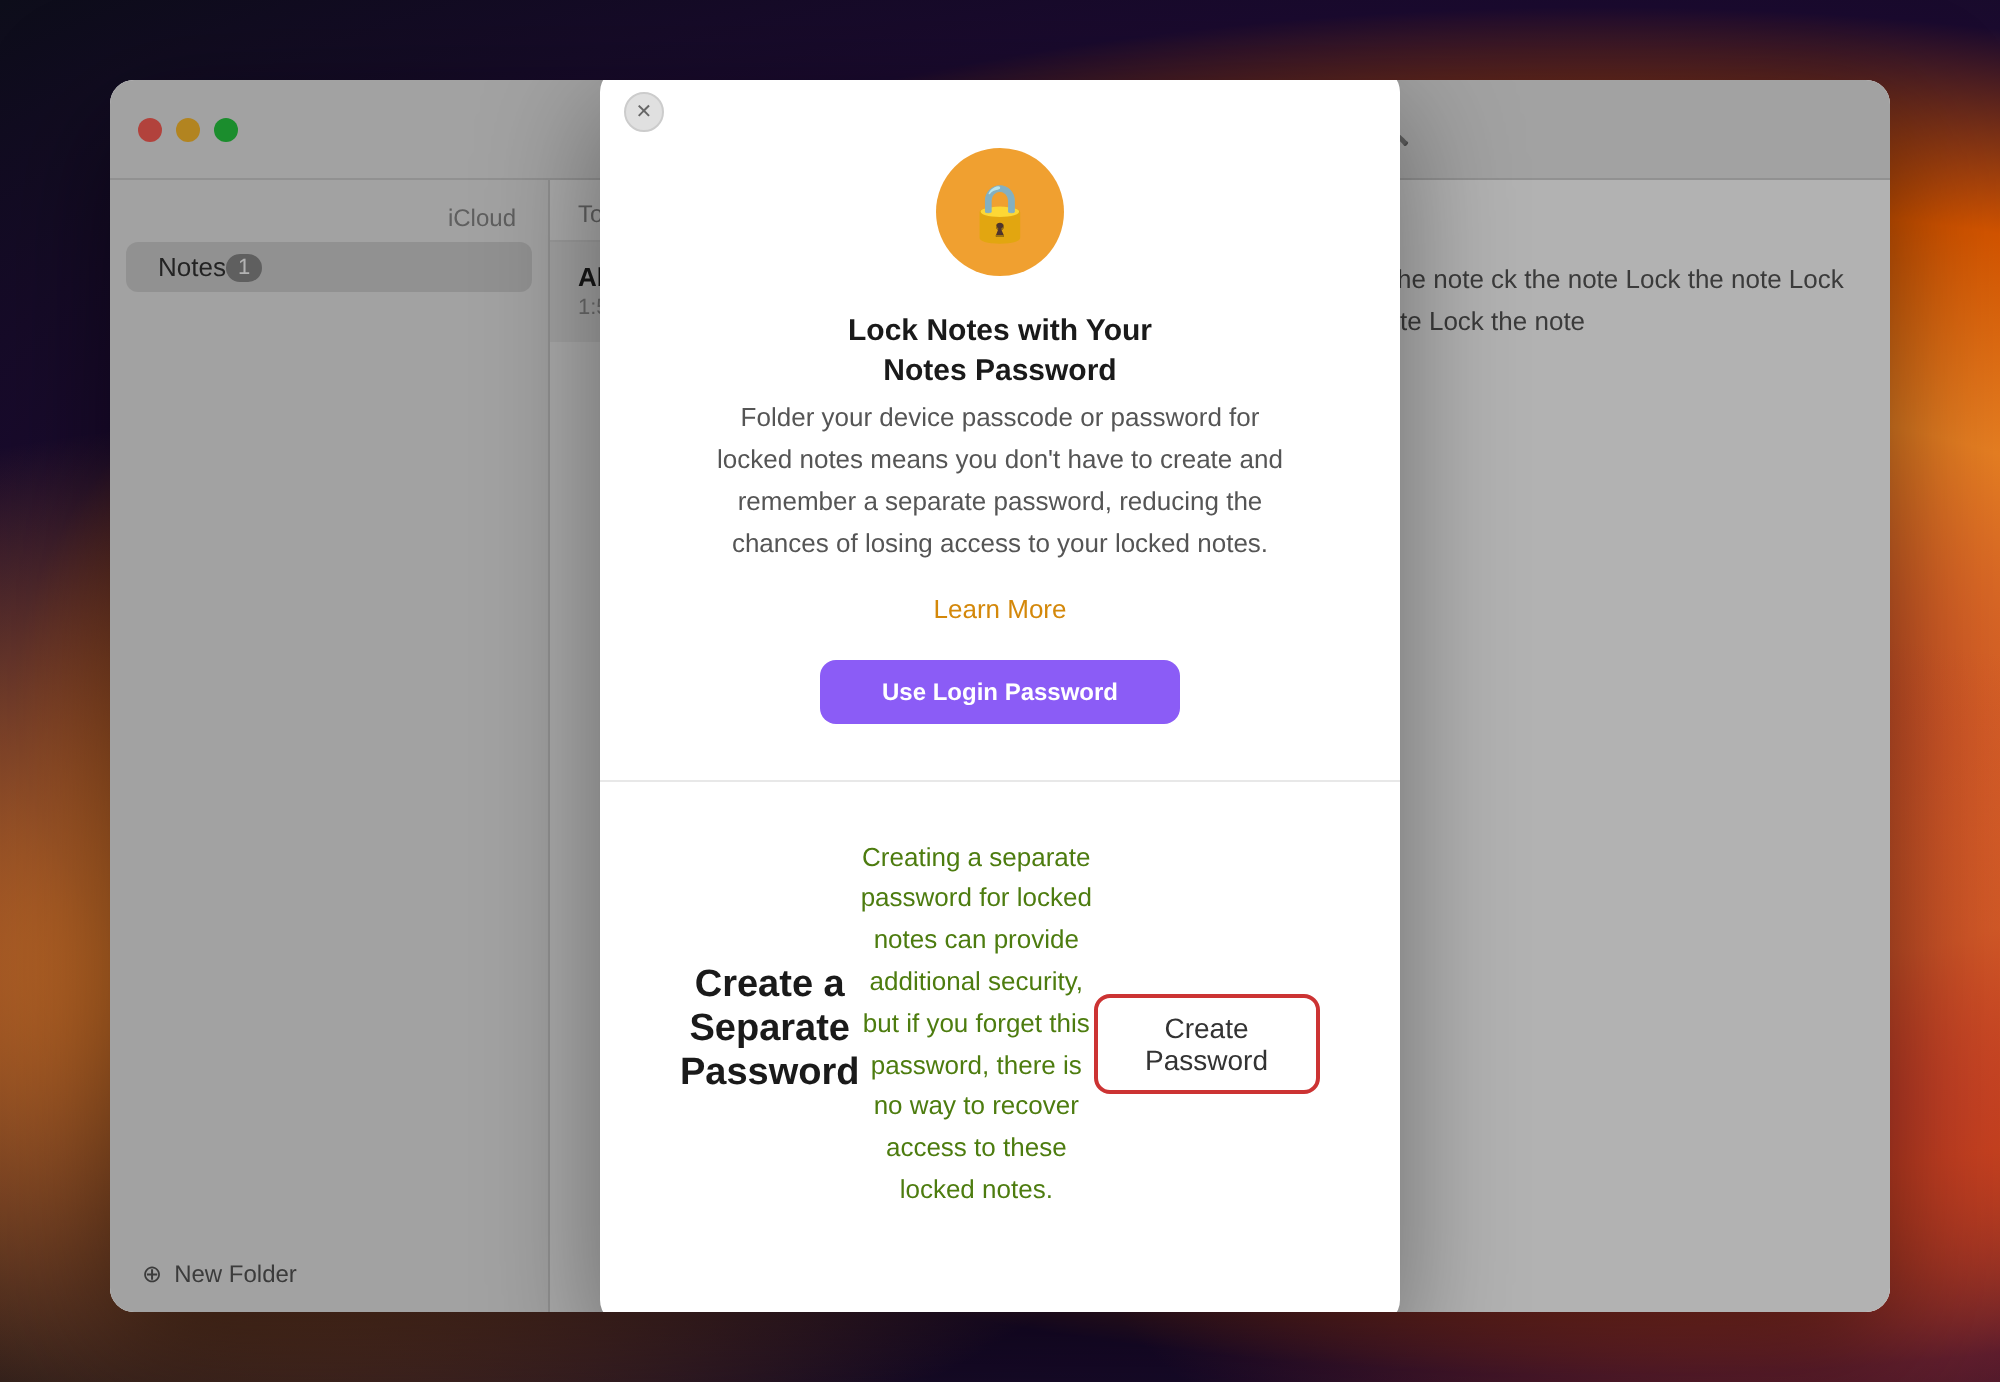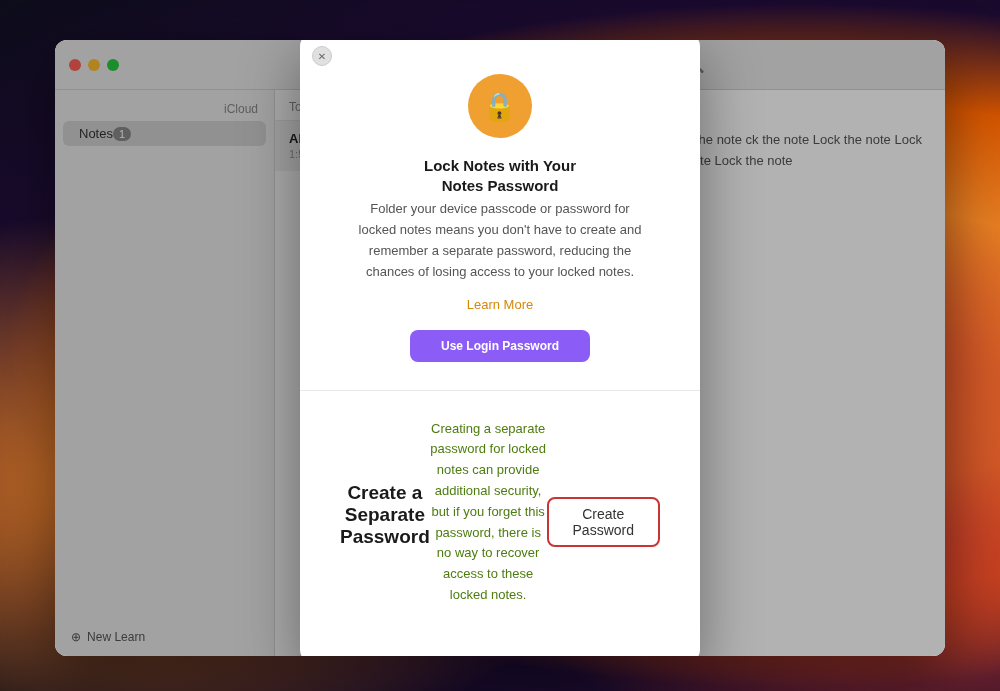--- a/index.html
+++ b/index.html
@@ -377,21 +377,21 @@
     <div class="sidebar">
       <div class="sidebar-section">
         <div class="sidebar-label">iCloud</div>
         <div class="sidebar-item active">
           <span class="sidebar-item-label">Notes</span>
           <span class="sidebar-badge">1</span>
         </div>
       </div>
       <div class="sidebar-footer">
         <span>⊕</span>
-        <span>New Learn</span>
+        <span>New Folder</span>
       </div>
     </div>
 
     <div class="notes-list">
       <div class="notes-list-header">Today</div>
       <div class="note-item active">
         <div class="note-title">Abc</div>
         <div class="note-date">1:51 A</div>
       </div>
     </div>

